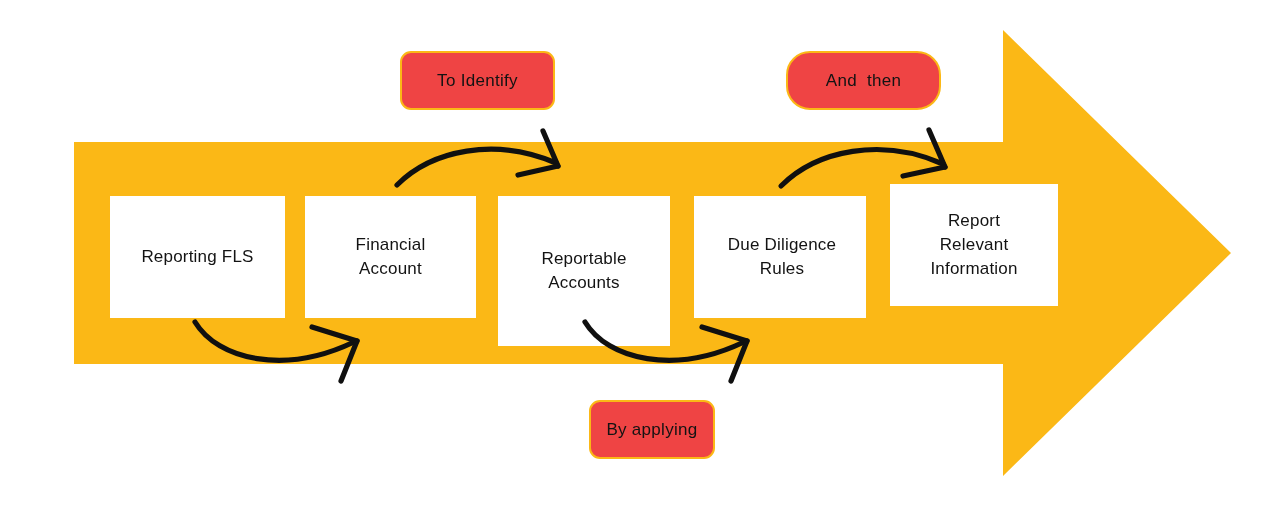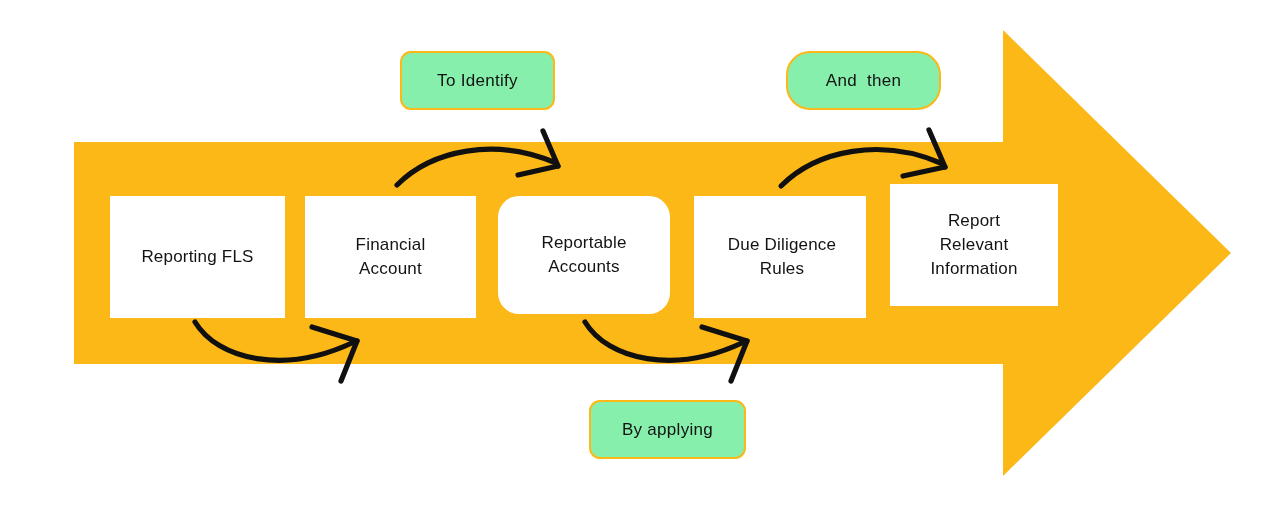--- a/index.html
+++ b/index.html
@@ -38,21 +38,21 @@
     font-size: 17px;
     line-height: 1.42;
     letter-spacing: 0.2px;
     white-space: pre-line;
     padding: 2px 6px;
   }
   
   .callout {
     position: absolute;
     box-sizing: border-box;
-    background: #86efac;
+    background: #ef4444;
     border: 2.5px solid #fbb816;
     border-radius: 11px;
     display: flex;
     align-items: center;
     justify-content: center;
     text-align: center;
     color: #131313;
     font-size: 17px;
     letter-spacing: 0.3px;
     white-space: pre;
@@ -69,21 +69,21 @@
 
   <div class="step-box" style="left:110px; top:196px; width:175px; height:122px;">
     <span>Reporting FLS</span>
   </div>
 
   <div class="step-box" style="left:305px; top:196px; width:171px; height:122px;">
     <span>Financial
 Account</span>
   </div>
 
-  <div class="step-box" style="left:498px; top:196px; width:172px; height:118px;border-radius:21px;">
+  <div class="step-box" style="left:498px; top:196px; width:172px; height:150px;">
     <span>Reportable
 Accounts</span>
   </div>
 
   <div class="step-box" style="left:694px; top:196px; width:172px; height:122px;padding-left:10px;">
     <span>Due Diligence
 Rules</span>
   </div>
 
   <div class="step-box" style="left:890px; top:184px; width:168px; height:122px;">
@@ -121,17 +121,17 @@
 
   <div class="callout" style="left:400px; top:51px; width:155px; height:59px;">
     <span>To Identify</span>
   </div>
 
   <div class="callout" style="left:786px; top:51px; width:155px; height:59px;border-radius:24px;">
     <span>And  then</span>
   </div>
 
 
-  <div class="callout" style="left:589px; top:400px; width:157px; height:59px;">
+  <div class="callout" style="left:589px; top:400px; width:126px; height:59px;">
     <span>By applying</span>
   </div>
 
 </div>
 
 </body></html>

